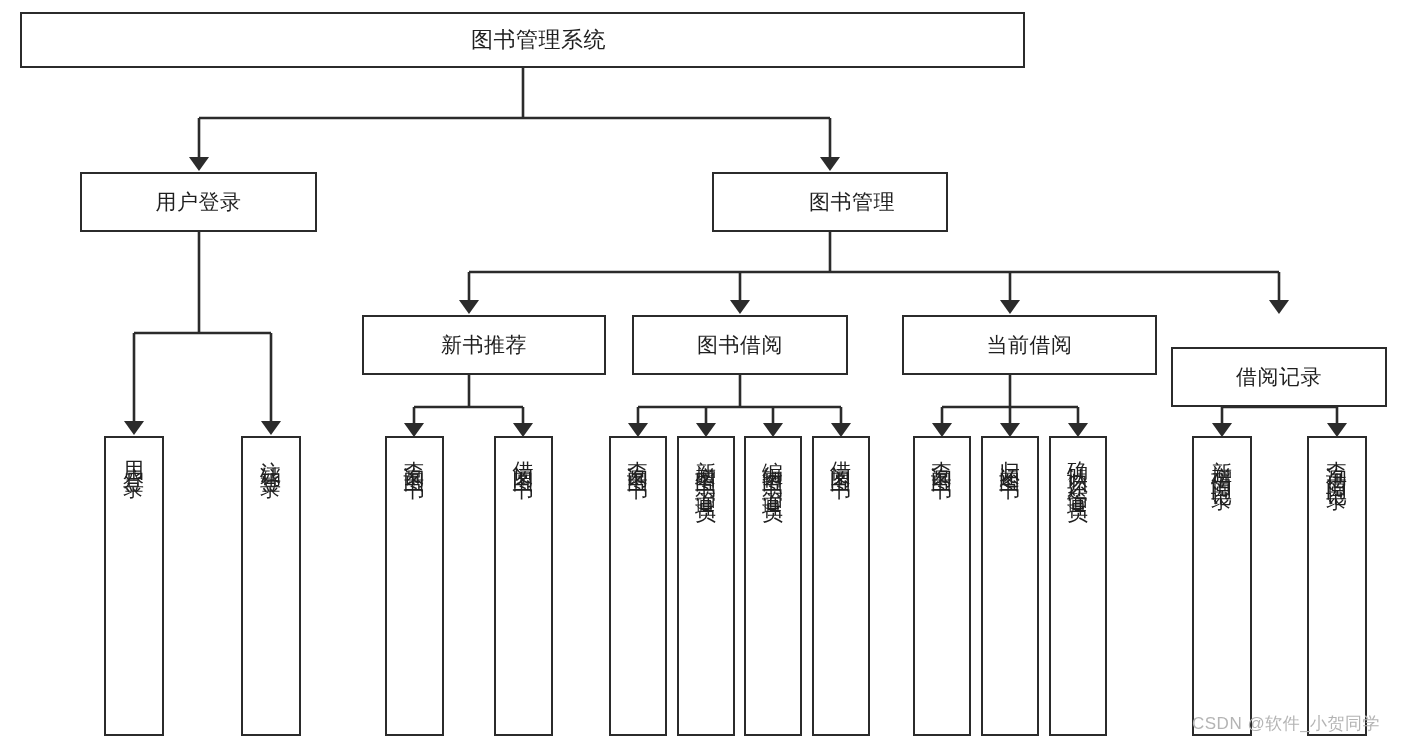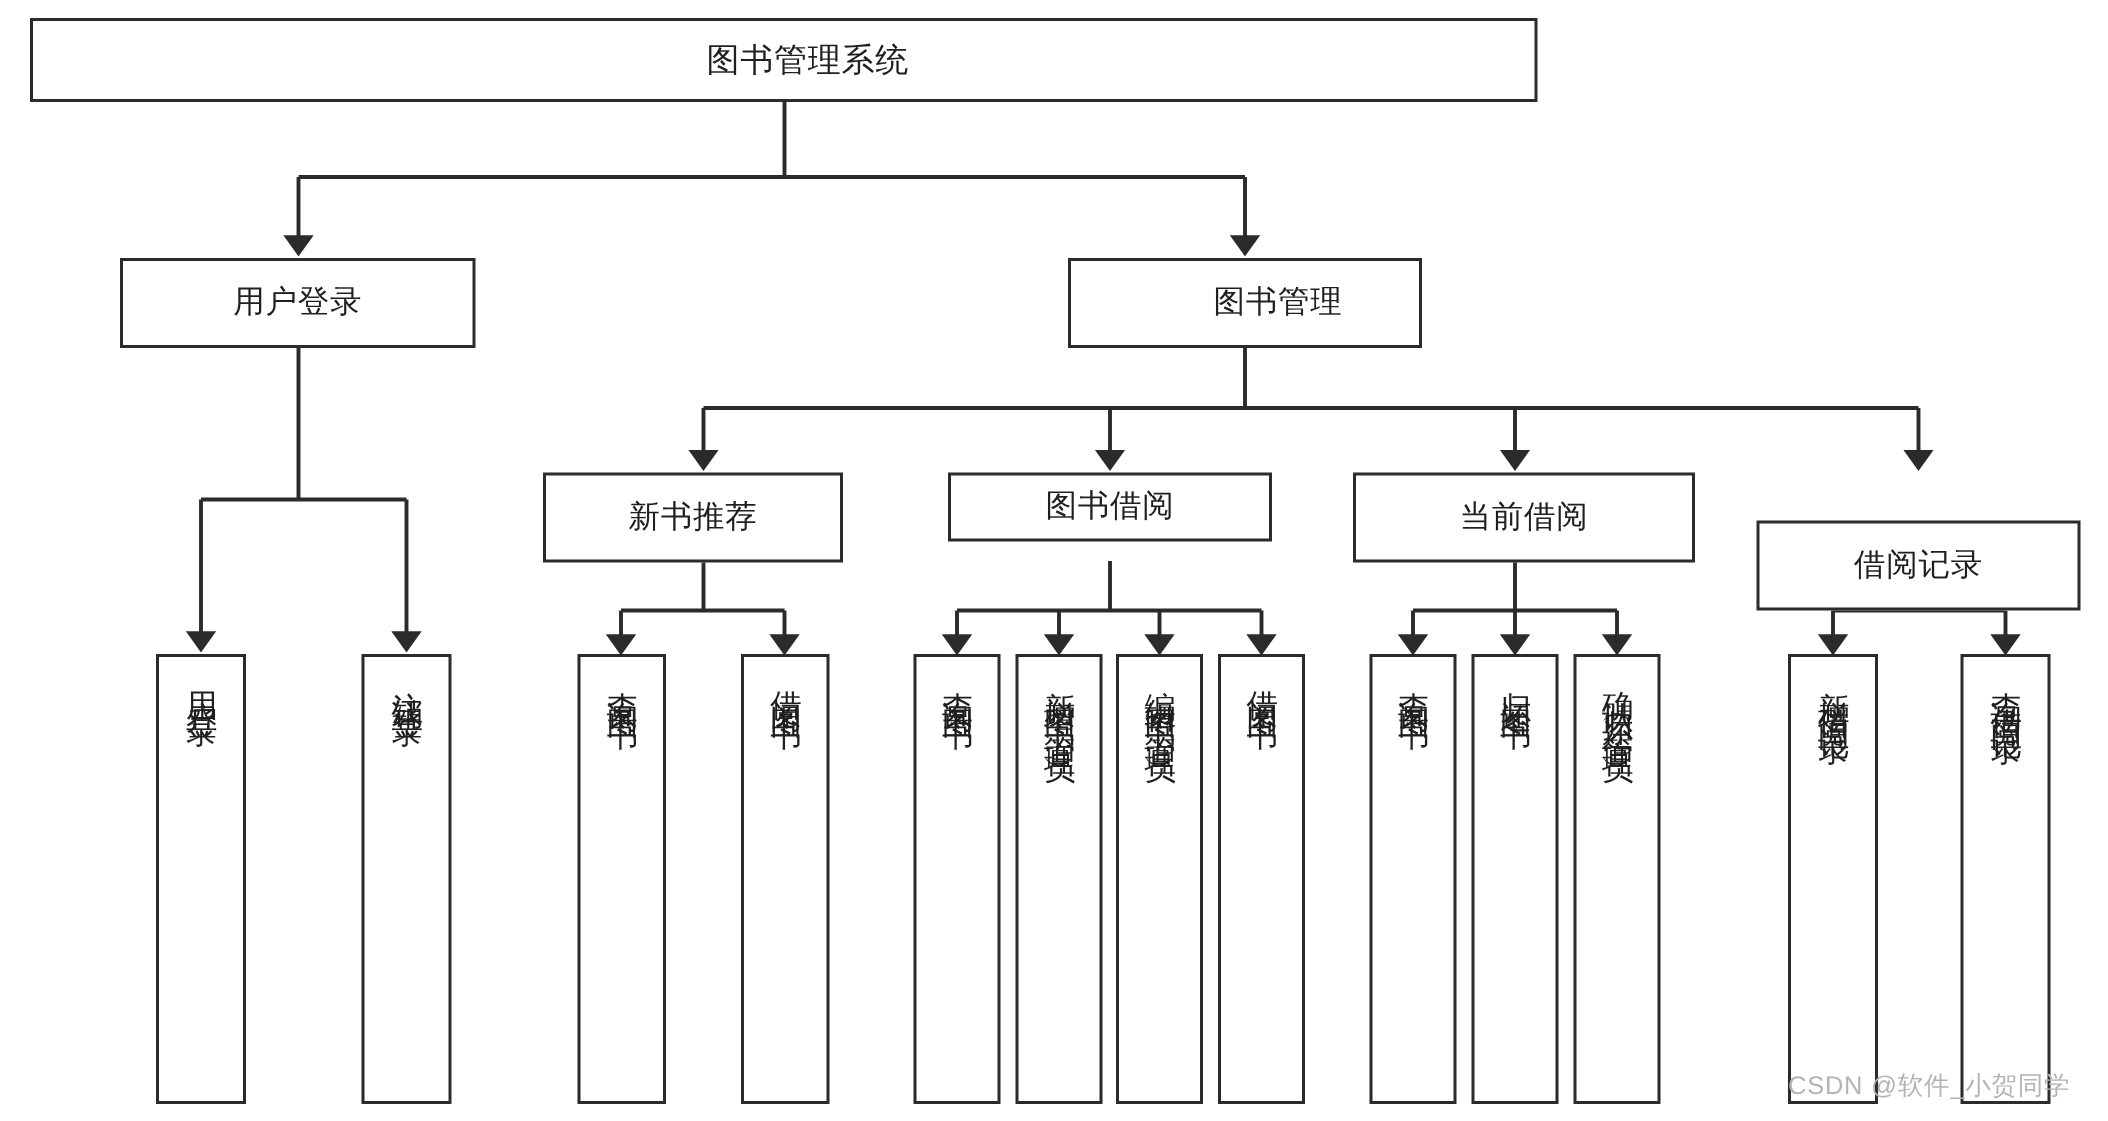--- a/index.html
+++ b/index.html
@@ -137,29 +137,29 @@
   </div>
 
   <div class="node" style="left:80px; top:172px; width:237px; height:60px;">
     <span class="label">用户登录</span>
   </div>
 
   <div class="node" style="left:712px; top:172px; width:236px; height:60px;padding-left:44px;">
     <span class="label">图书管理</span>
   </div>
 
-  <div class="node" style="left:362px; top:315px; width:200px; height:60px;">
+  <div class="node" style="left:362px; top:315px; width:244px; height:60px;">
     <span class="label">新书推荐</span>
   </div>
 
-  <div class="node" style="left:632px; top:315px; width:216px; height:46px;">
+  <div class="node" style="left:632px; top:315px; width:216px; height:60px;">
     <span class="label">图书借阅</span>
   </div>
 
-  <div class="node" style="left:902px; top:315px; width:228px; height:60px;">
+  <div class="node" style="left:902px; top:315px; width:255px; height:60px;">
     <span class="label">当前借阅</span>
   </div>
 
   <div class="node" style="left:1171px; top:315px; width:216px; height:60px;margin-top:32px;">
     <span class="label">借阅记录</span>
   </div>
 
   <div class="node vertical" style="left:104px; top:436px; width:60px; height:300px;">
     <span class="label">用户登录</span>
   </div>

